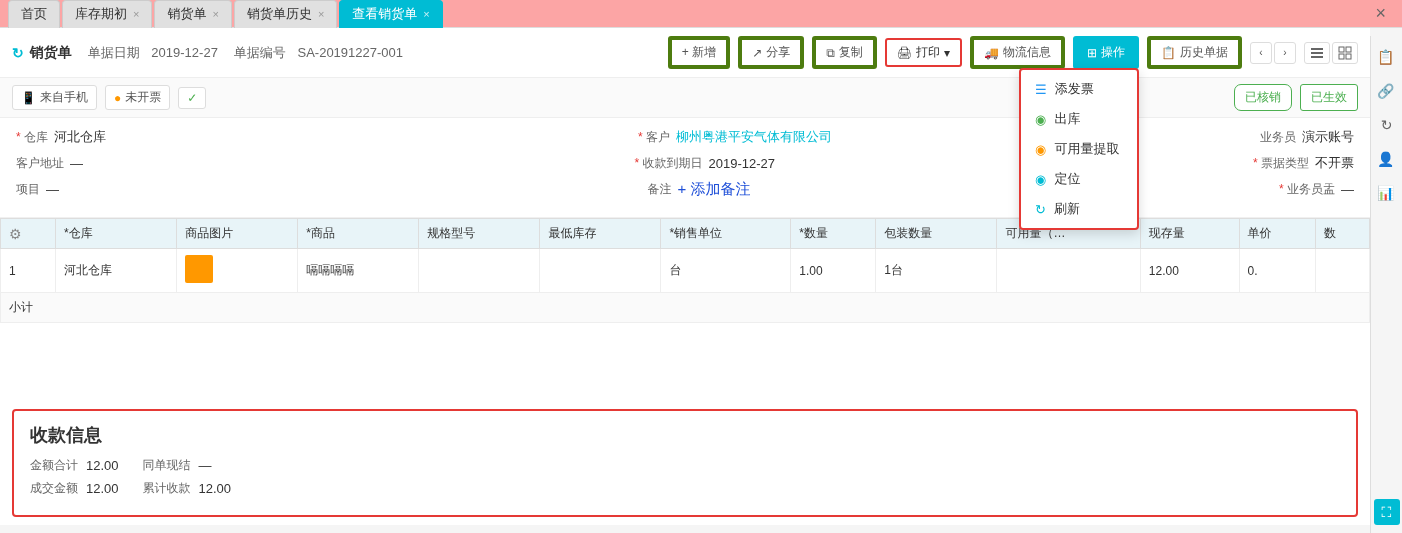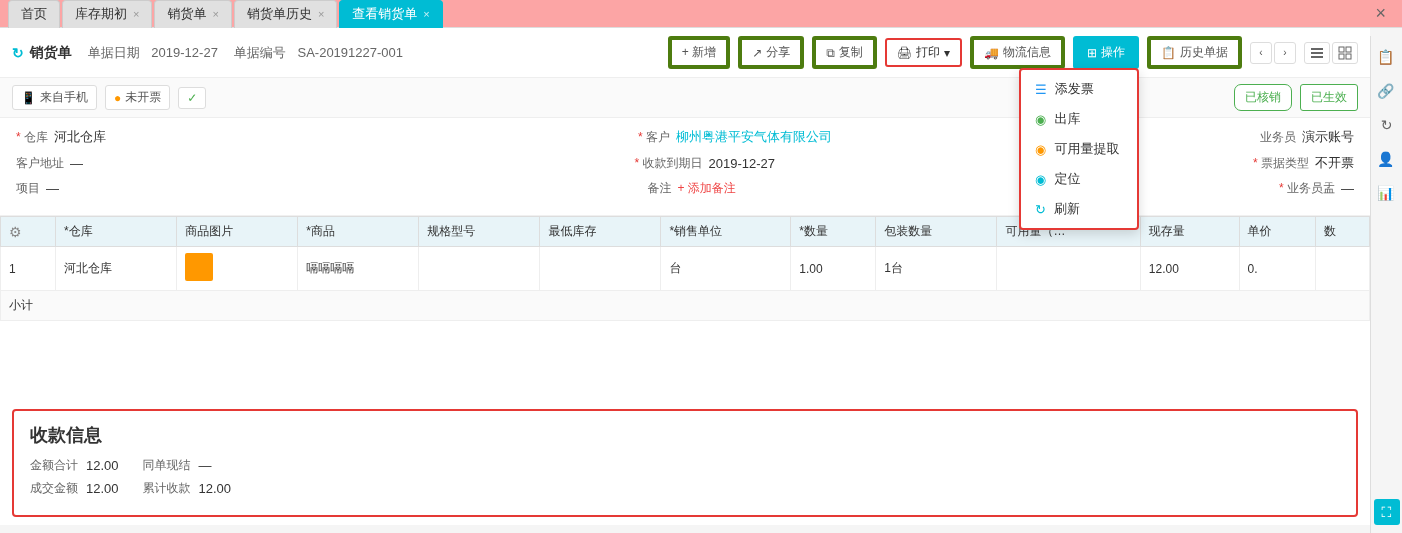--- a/index.html
+++ b/index.html
@@ -59,21 +59,21 @@
     .dot-orange { color: #ff9800; }
 
     
     .form-section { padding: 10px 16px; border-bottom: 1px solid #f0f0f0; flex-shrink: 0; }
     .form-row { display: flex; align-items: center; margin-bottom: 8px; gap: 24px; }
     .form-field { display: flex; align-items: center; gap: 6px; flex: 1; }
     .form-label { color: #666; font-size: 12px; white-space: nowrap; }
     .form-label.required::before { content: '* '; color: #e53935; }
     .form-value { color: #333; font-size: 13px; }
     .form-value.link { color: #00bcd4; cursor: pointer; }
-    .add-note { color: #ef4444; cursor: pointer; font-size: 12px; display: flex; align-items: center; gap: 2px; }
+    .add-note { color: #1d4ed8; cursor: pointer; font-size: 15px; display: flex; align-items: center; gap: 2px; }
     .business-right { margin-left: auto; display: flex; align-items: center; gap: 6px; }
 
     
     .table-container { flex: 1; overflow: auto; }
     table { width: 100%; border-collapse: collapse; font-size: 12px; }
     thead tr { background: #e8f4f8; }
     thead th {
       padding: 6px 8px; border: 1px solid #ddd; text-align: left; white-space: nowrap;
       font-weight: normal; color: #333;
     }

